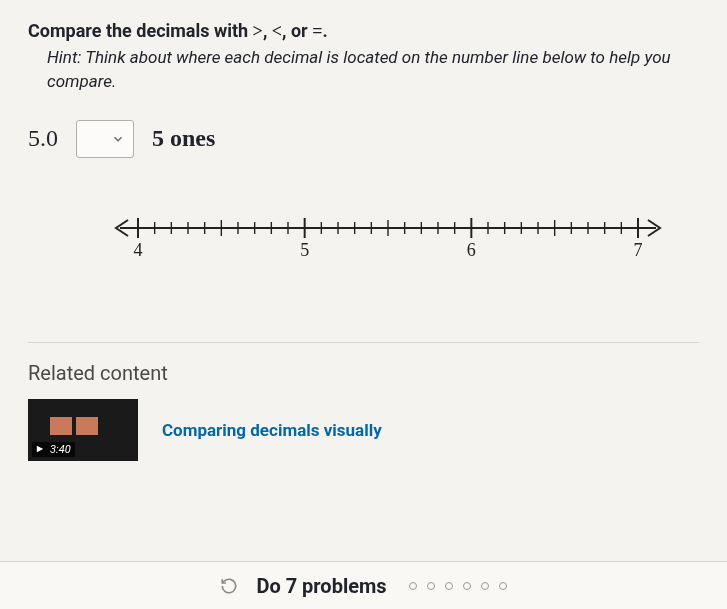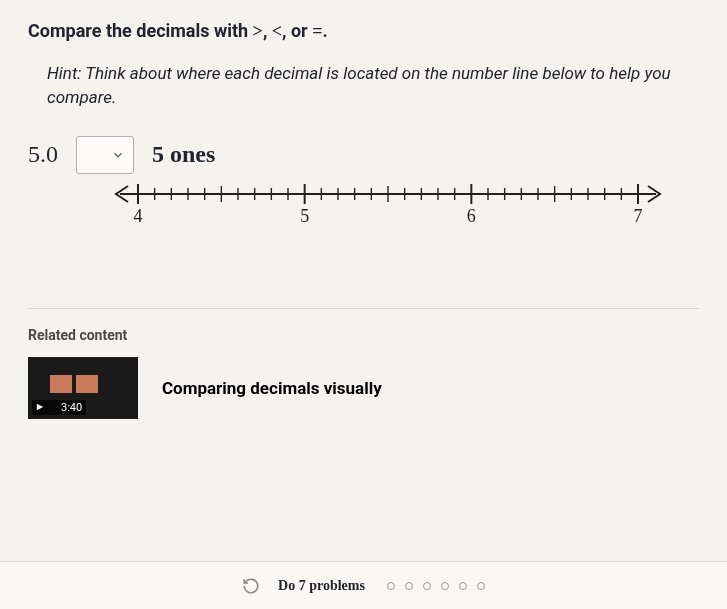--- a/index.html
+++ b/index.html
@@ -9,33 +9,34 @@
     width: 727px;
     height: 609px;
     padding: 20px 28px 0 28px;
     color: #21242c;
     position: relative;
     overflow: hidden;
   }
   .prompt-title {
     font-weight: 700;
     font-size: 18px;
-    margin-bottom: 20px;
+    margin-bottom: 4px;
   }
   .hint {
     font-style: italic;
     font-size: 17px;
     line-height: 1.4;
     margin-bottom: 26px;
     margin-left: 19px;
   }
   .equation-row {
     display: flex;
     align-items: center;
     gap: 18px;
+    margin-bottom: 50px;
     font-family: "Times New Roman", serif;
     font-size: 24px;
   }
   .left-val { font-weight: 400; }
   .select-box {
     width: 58px;
     height: 38px;
     border: 1px solid #b0b0b0;
     background: #fcfbf9;
     border-radius: 3px;
@@ -51,24 +52,23 @@
     padding-left: 80px;
     padding-right: 20px;
     margin-bottom: 70px;
   }
   .numline { width: 560px; height: 60px; }
   .divider {
     border-top: 1px solid #d8d5d1;
     margin-bottom: 18px;
   }
   .related-h {
-    font-size: 14px;
+    font-size: 20px;
     color: #4a4a4a;
     margin-bottom: 14px;
-    font-weight: bold;
   }
   .related-row {
     display: flex;
     align-items: center;
     gap: 24px;
   }
   .thumb {
     width: 110px;
     height: 62px;
     background: #1a1a1a;
@@ -87,41 +87,42 @@
   }
   .duration {
     position: absolute;
     left: 4px; bottom: 4px;
     background: rgba(0,0,0,0.7);
     color: #fff;
     font-size: 11px;
     padding: 1px 4px;
     display: flex;
     align-items: center;
-    gap: 17px;
+    gap: 6px;
+    font-style: italic;
   }
   .duration svg { width: 8px; height: 8px; fill: #fff; }
   .vid-title {
     font-weight: 700;
     font-size: 17px;
-    color: #000000;
+    color: #0369a1;
   }
   .footer-bar {
     position: absolute;
     bottom: 0; left: 0; right: 0;
     height: 48px;
     border-top: 1px solid #d8d5d1;
     background: #faf8f5;
     display: flex;
     align-items: center;
     justify-content: center;
     gap: 14px;
   }
   .redo-ic { width: 18px; height: 18px; margin-right: 4px; }
-  .do-text { font-weight: 700; font-size: 14px; font-family: Liberation Serif, serif; }
+  .do-text { font-weight: 700; font-size: 20px; }
   .dots { display: flex; gap: 10px; margin-left: 8px; }
   .dot {
     width: 8px; height: 8px;
     border: 1.5px solid #9a9a9a;
     border-radius: 50%;
   }
 </style>
 </head>
 <body>
 

